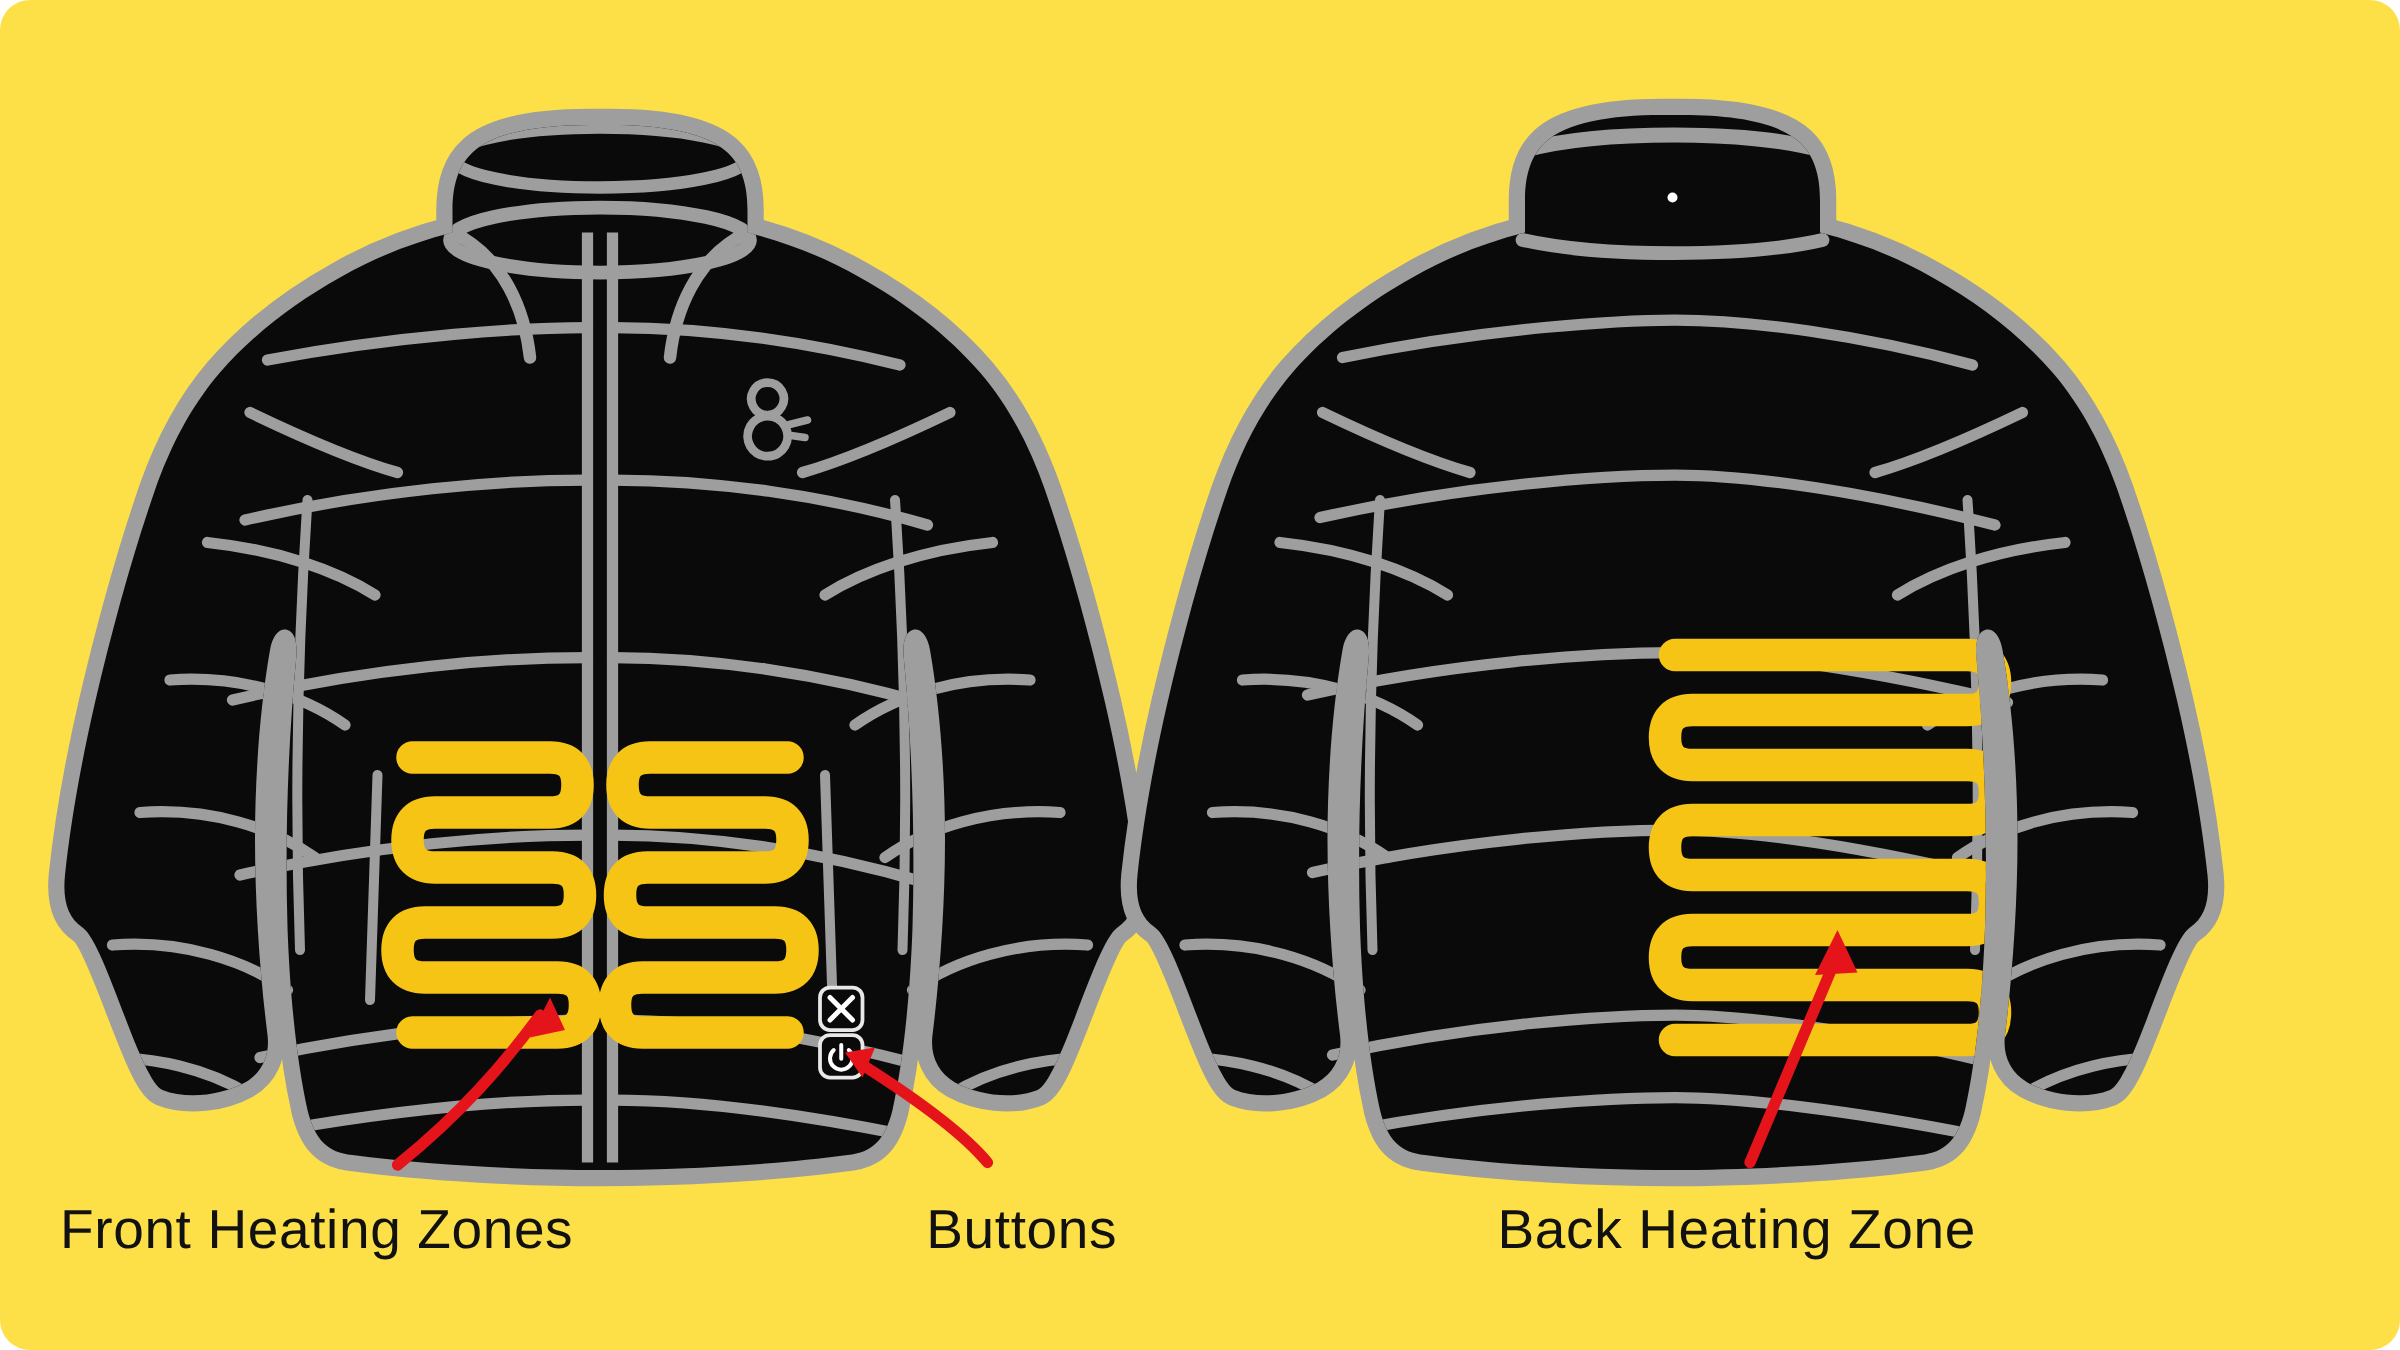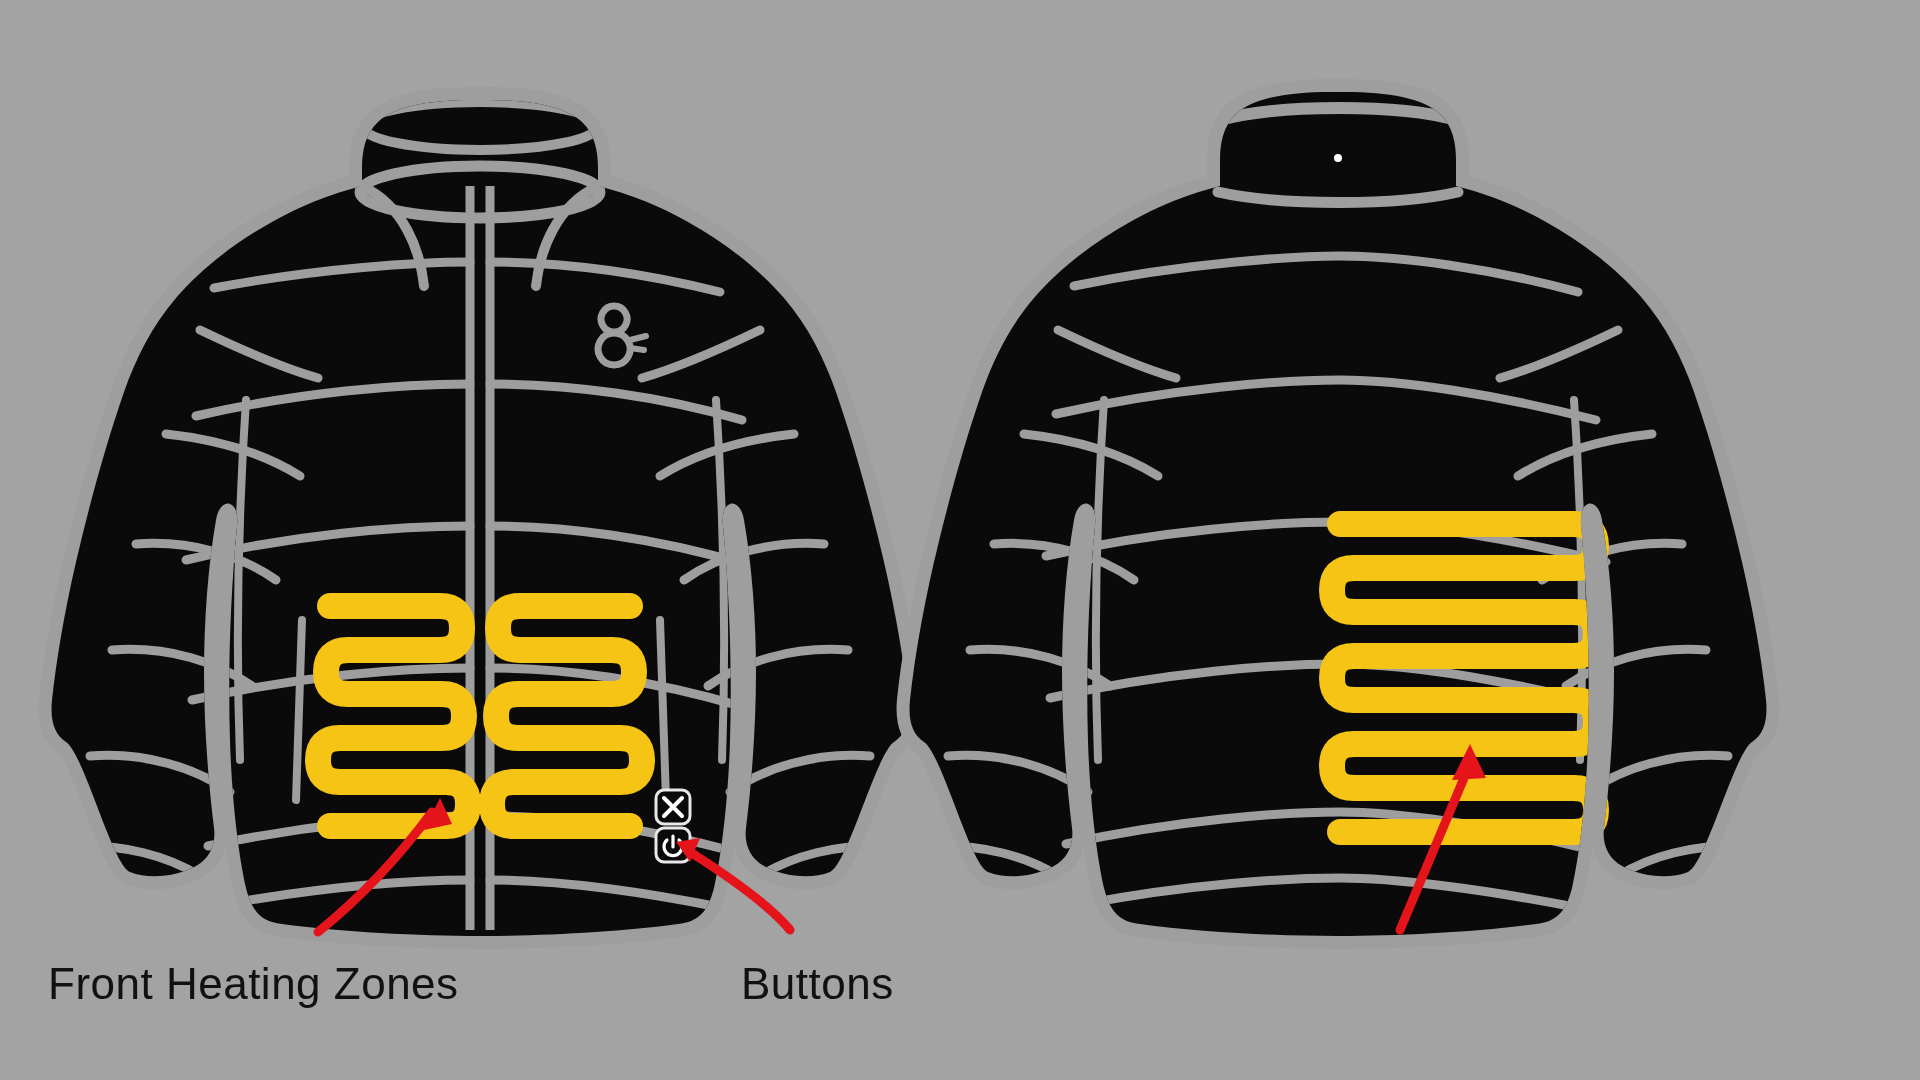--- a/index.html
+++ b/index.html
@@ -11,21 +11,22 @@
   body {
     width: 1920px;
     height: 1080px;
     overflow: hidden;
     font-family: "Liberation Sans", sans-serif;
   }
   #stage {
     position: relative;
     width: 1920px;
     height: 1080px;
-    background: #a3a3a3;
+    background: #fde047;
+    border-radius: 24px;
   }
   #diagram {
     position: absolute;
     left: 0;
     top: 0;
     width: 1920px;
     height: 1080px;
   }
   .caption {
     position: absolute;
@@ -355,14 +356,15 @@
         <path d="M 1400 930 L 1464 778" fill="none" stroke="#e4141a" stroke-width="9" stroke-linecap="round"></path>
         <path d="M 1470 744 L 1452 780 L 1486 778 Z" fill="#e4141a"></path>
       </g>
     </g>
   </svg>
 
   <div class="caption" id="cap-front">Front Heating Zones</div>
 
   <div class="caption" id="cap-buttons">Buttons</div>
 
+  <div class="caption" id="cap-back">Back Heating Zone</div>
 
 </div>
 
 </body></html>

